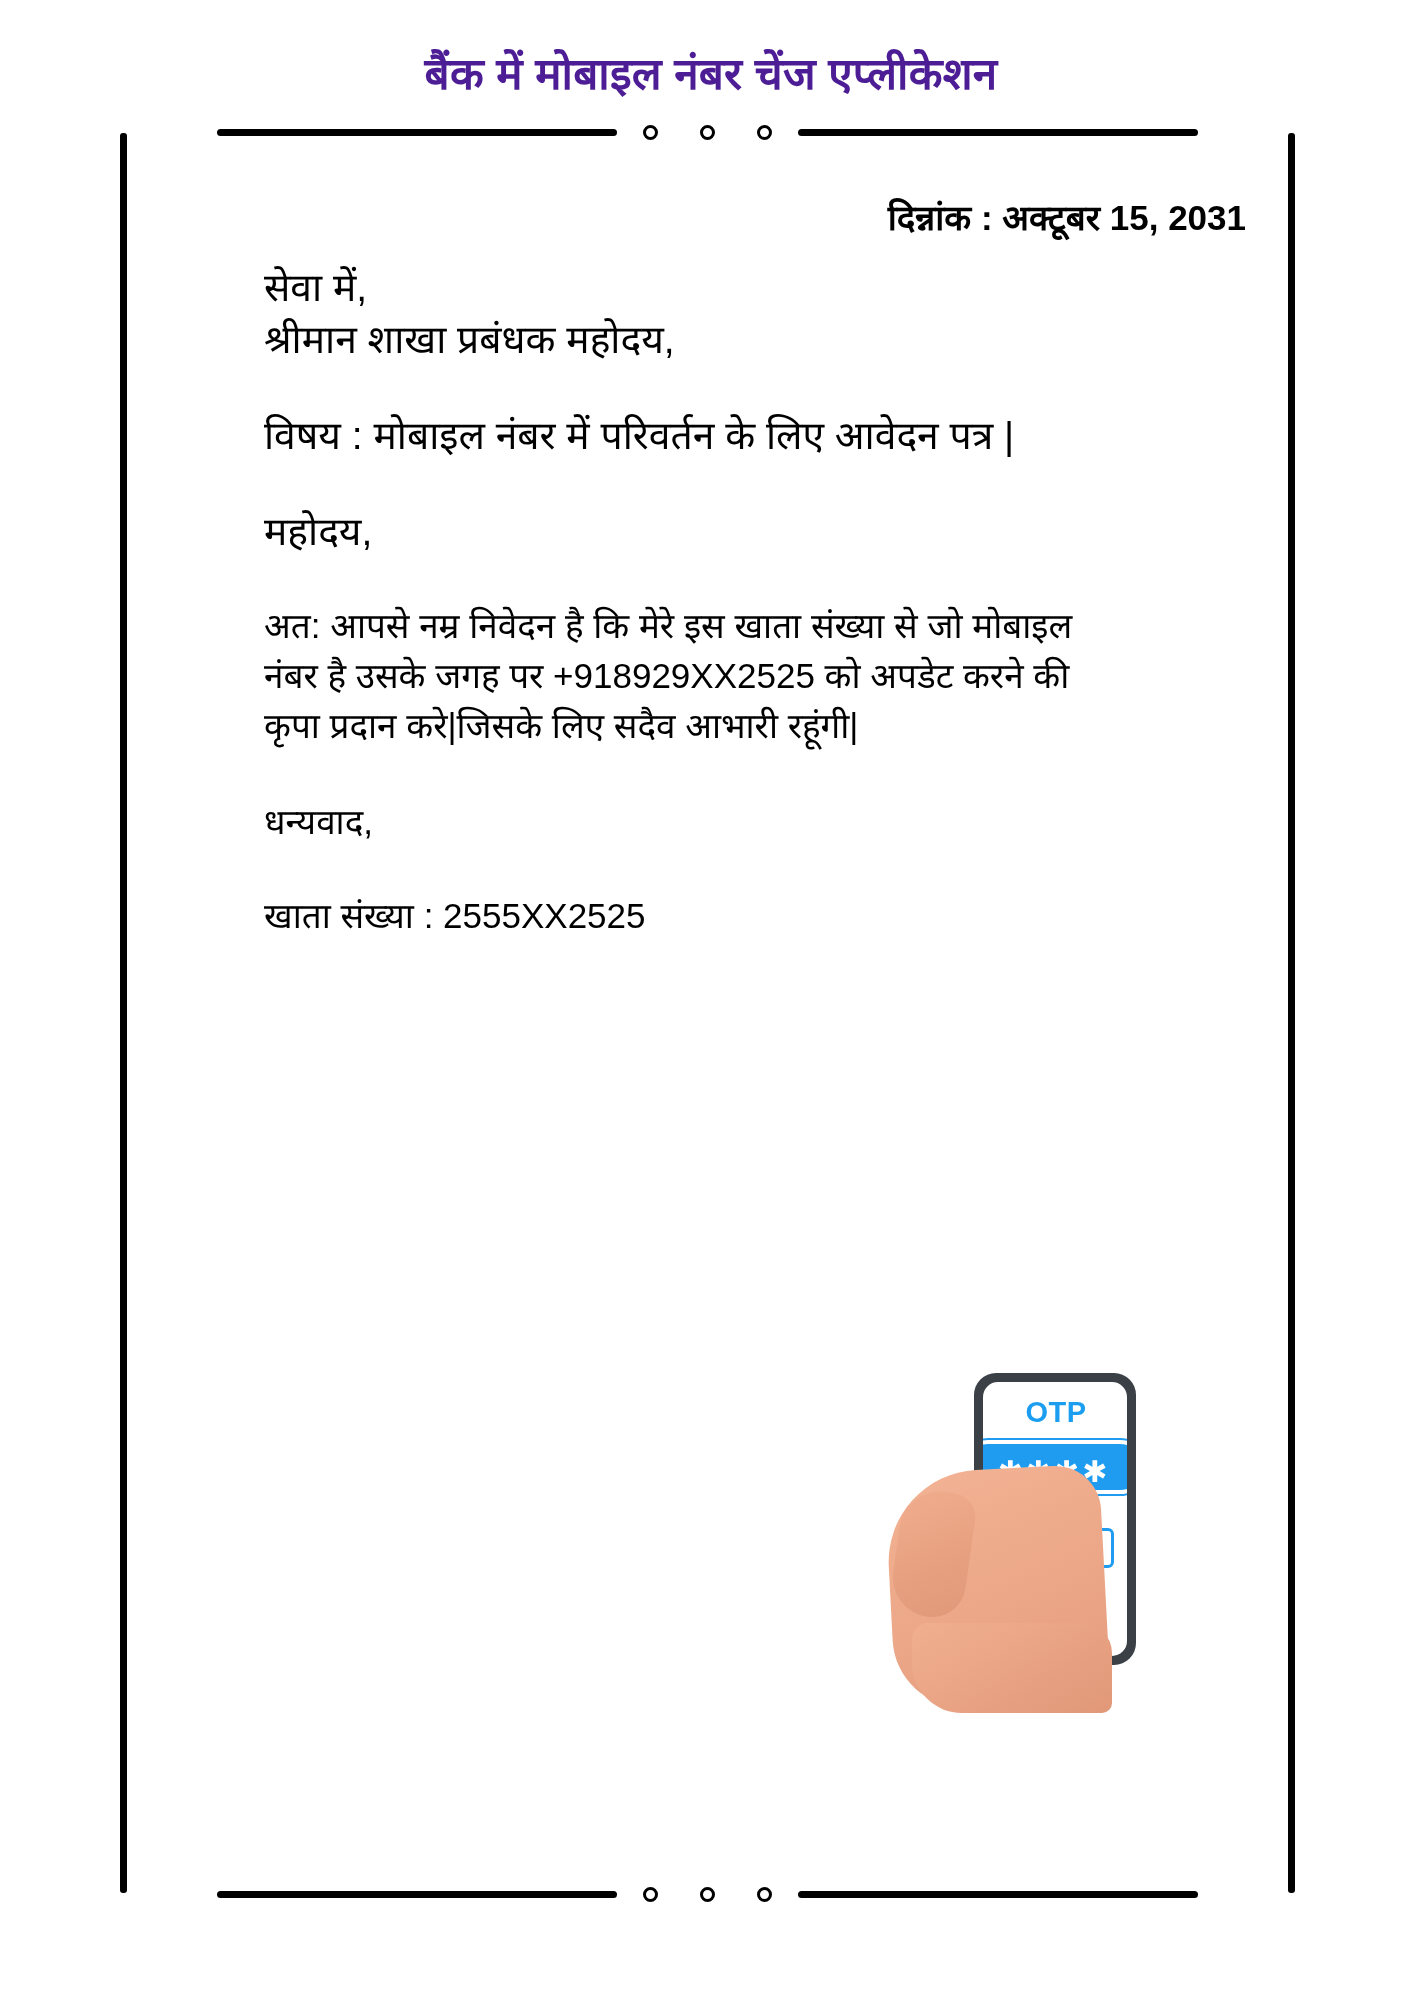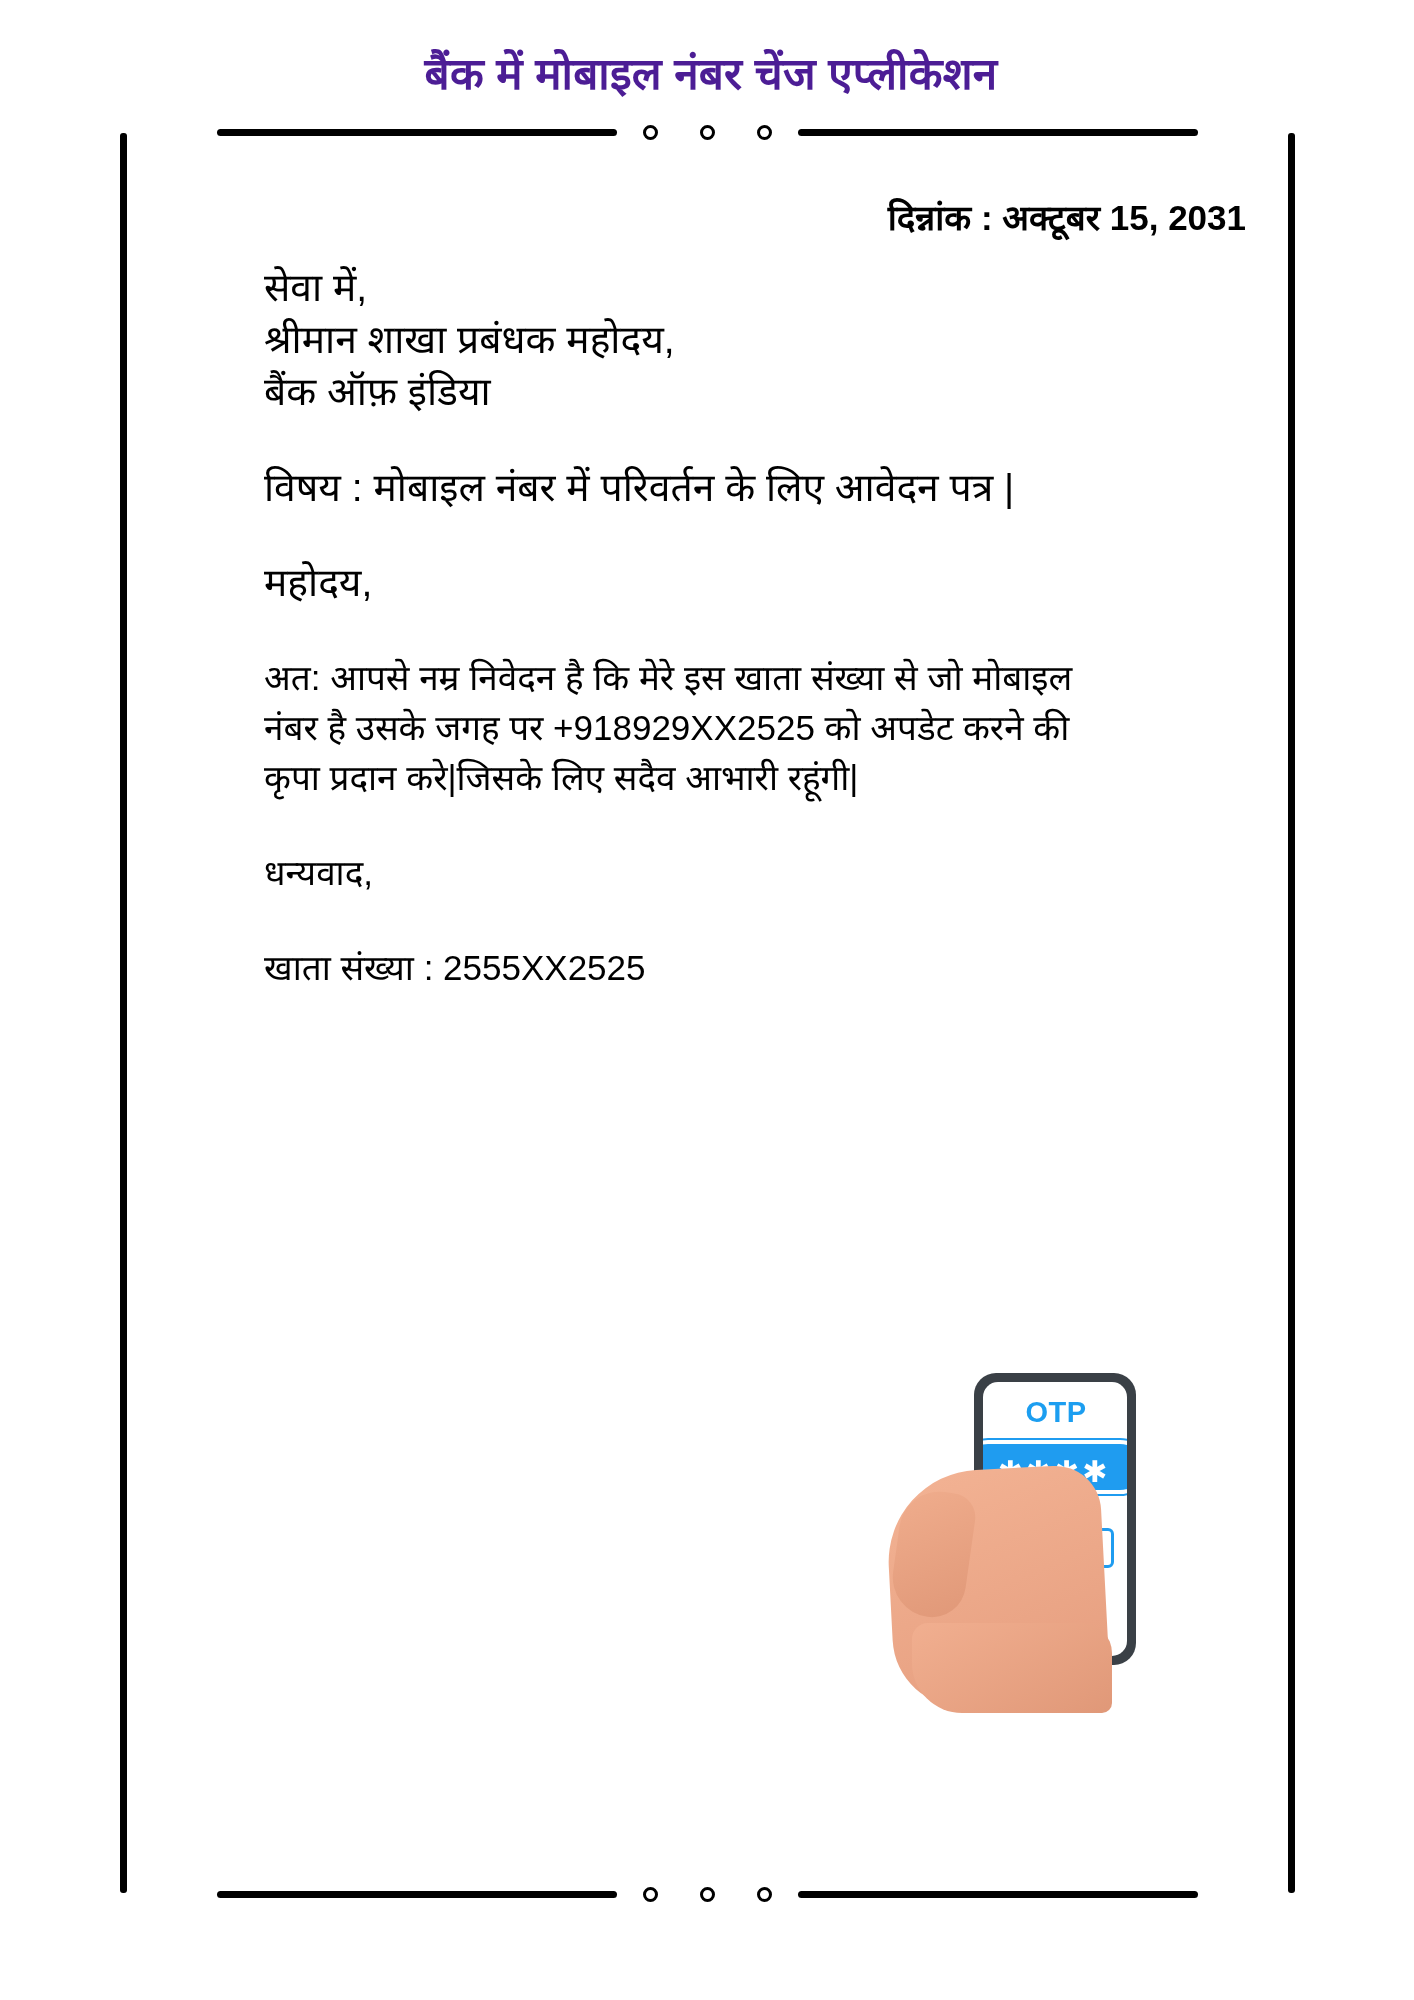--- a/index.html
+++ b/index.html
@@ -318,21 +318,20 @@
       </div>
       <div class="rule-seg long-b"></div>
     </div>
 
     <div class="content">
 
       <div class="date-line">दिन्नांक : अक्टूबर 15, 2031</div>
 
       <div class="txt">सेवा में,</div>
       <div class="txt">श्रीमान शाखा प्रबंधक महोदय,</div>
-      <div class="txt">बैंक ऑफ़ इंडिया</div>
 
       <div class="gap-sm"></div>
 
       <div class="txt">विषय : मोबाइल नंबर में परिवर्तन के लिए आवेदन पत्र |</div>
 
       <div class="gap-sm"></div>
 
       <div class="txt">महोदय,</div>
 
 

